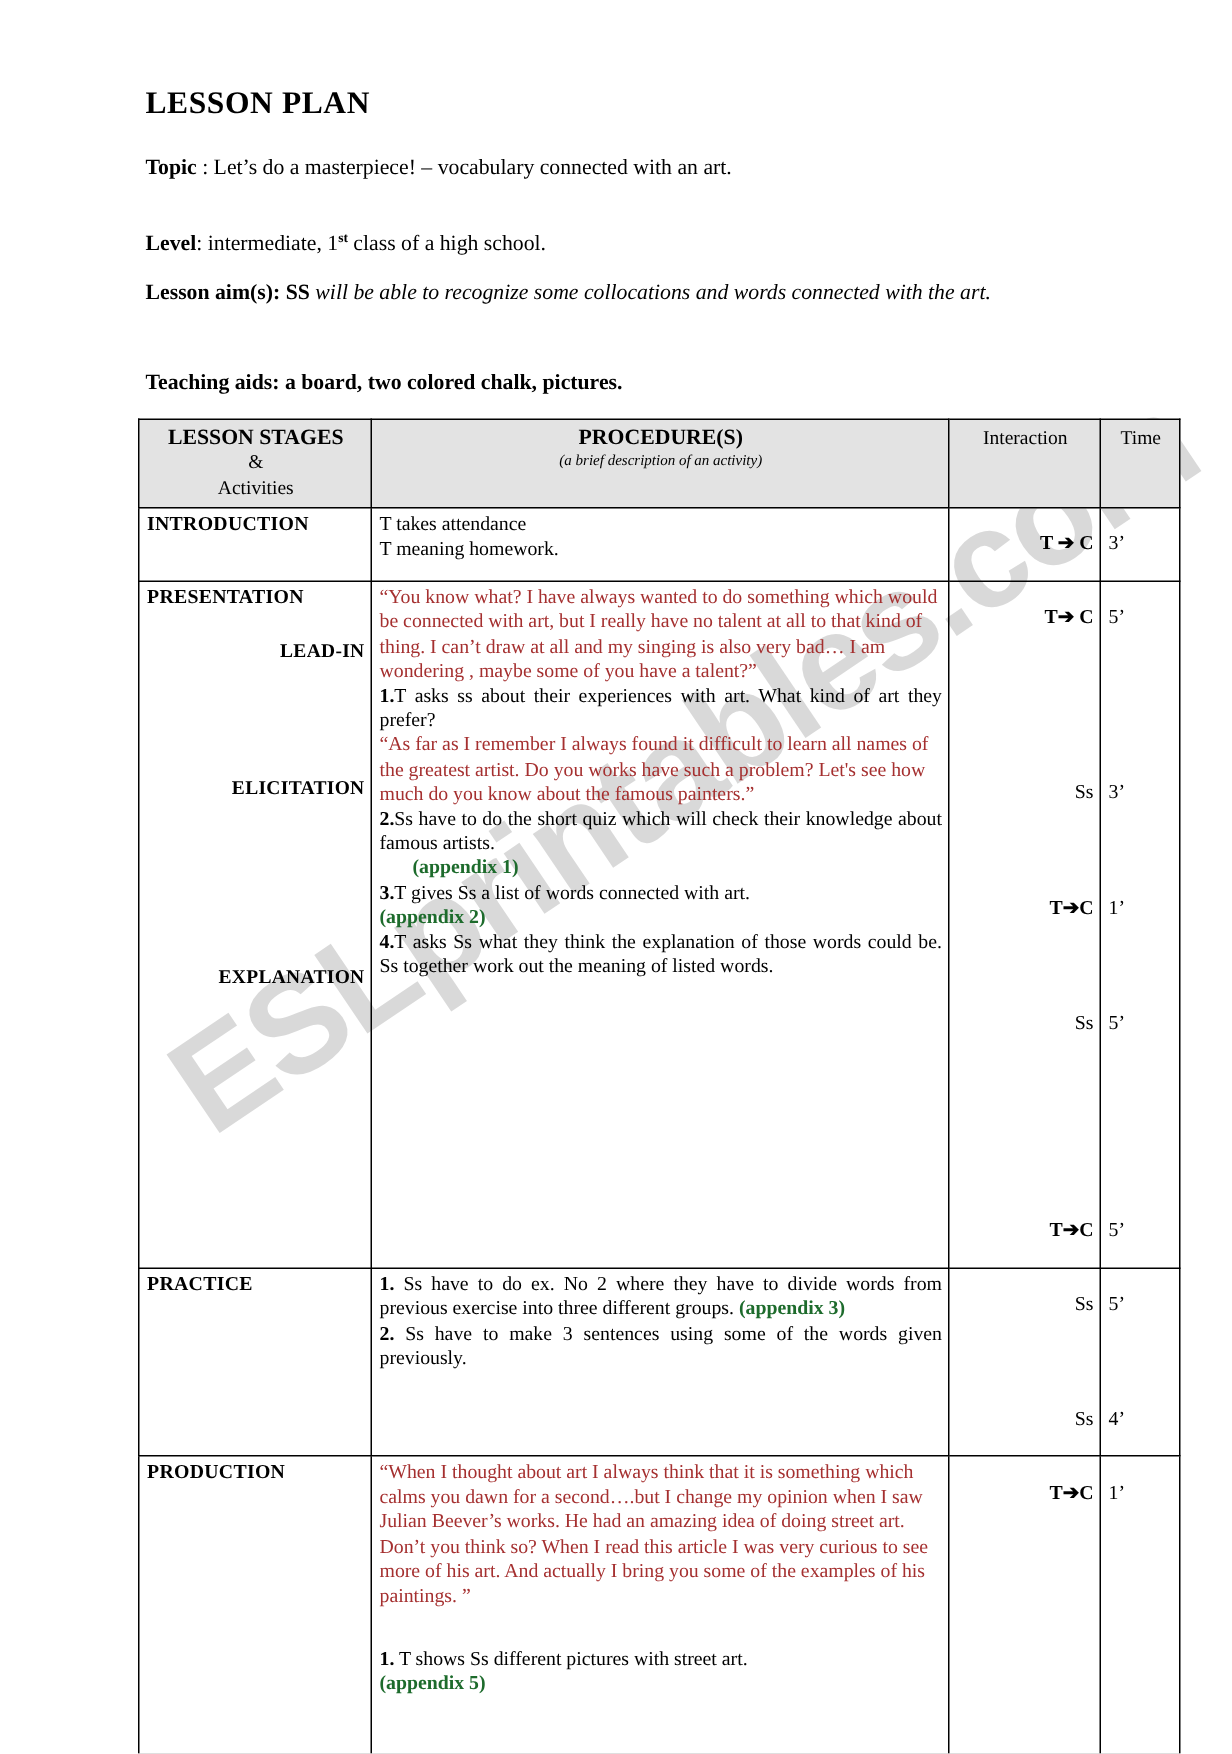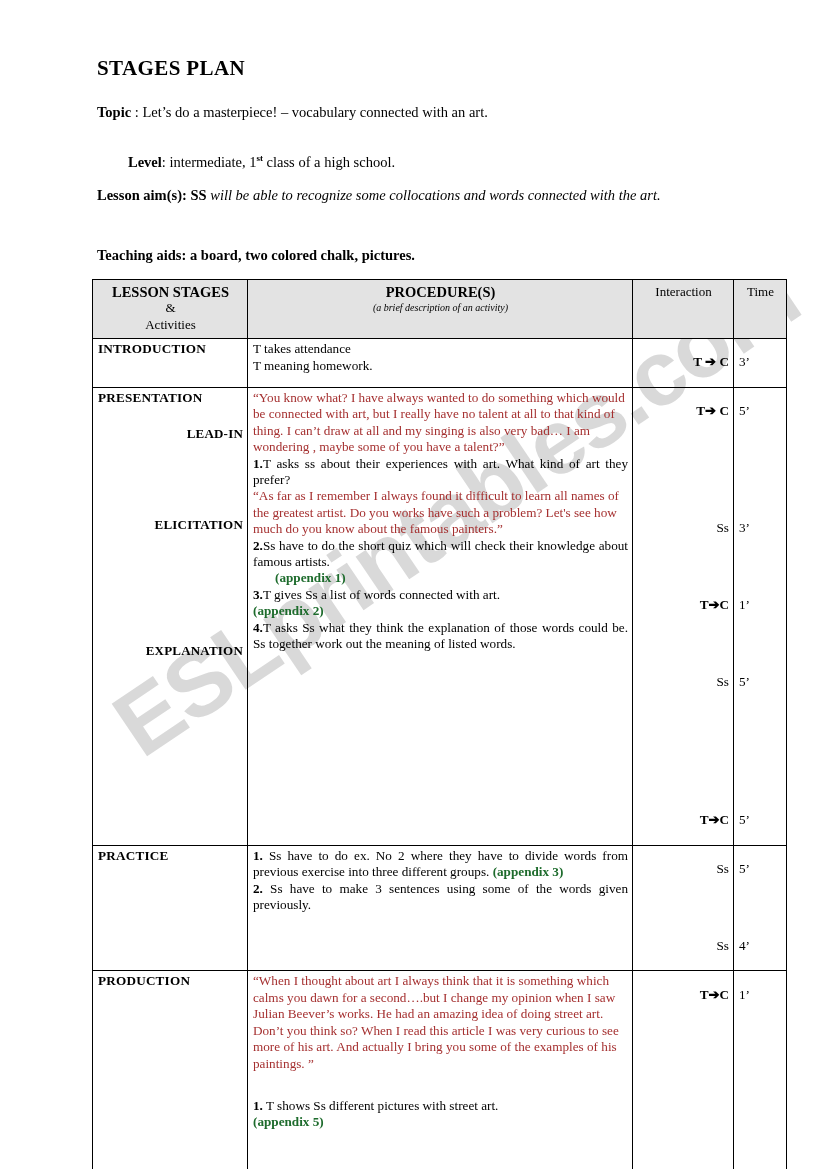--- a/index.html
+++ b/index.html
@@ -57,21 +57,21 @@
   }
   .meta-line {
     position: absolute;
     left: 97px;
     font-size: 14.5px;
     line-height: 19px;
     white-space: nowrap;
   }
   .meta-line .lbl { font-weight: bold; }
   .meta-line.topic { top: 103px; }
-  .meta-line.level { top: 149px; margin-left: 31px; }
+  .meta-line.level { top: 149px; }
   .meta-line.aim   { top: 186px; white-space: normal; width: 640px; }
   .meta-line.aids  { top: 246px; }
   .meta-line .aim-val {
     font-weight: normal;
     font-style: italic;
   }
   .meta-line .aids-val { font-weight: bold; }
   .meta-line sup {
     font-size: 9px;
     vertical-align: super;
@@ -147,21 +147,21 @@
 <body>
 
 <div id="page">
 
   <div id="watermark">
     <div class="wm-text">ESLprintables.com</div>
   </div>
 
   <div id="content">
 
-    <div class="doc-title">STAGES PLAN</div>
+    <div class="doc-title">LESSON PLAN</div>
 
     <div class="meta-line topic">
       <span class="lbl">Topic</span><span> : Let’s do a masterpiece! – vocabulary connected with an art.</span>
     </div>
 
     <div class="meta-line level">
       <span class="lbl">Level</span><span>: intermediate, 1</span><sup>st</sup><span> class of a high school.</span>
     </div>
 
     <div class="meta-line aim">

